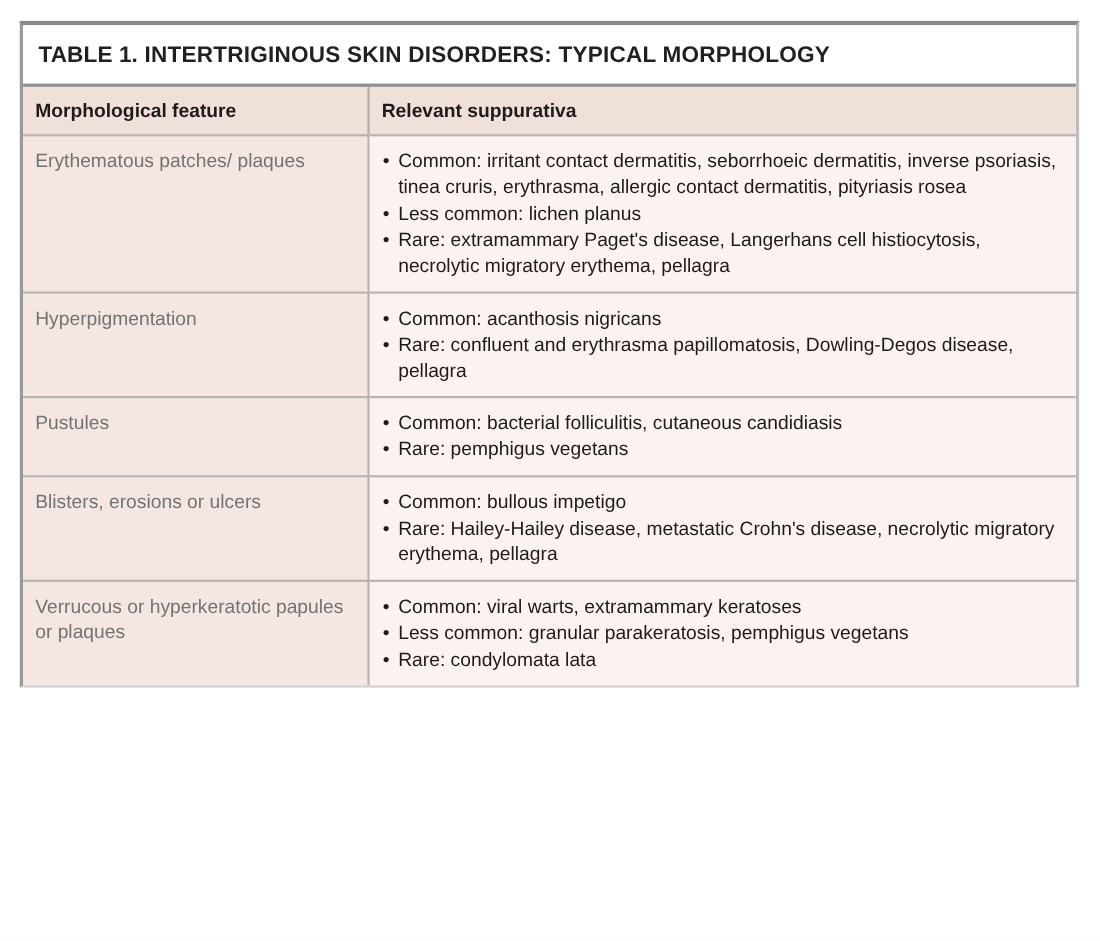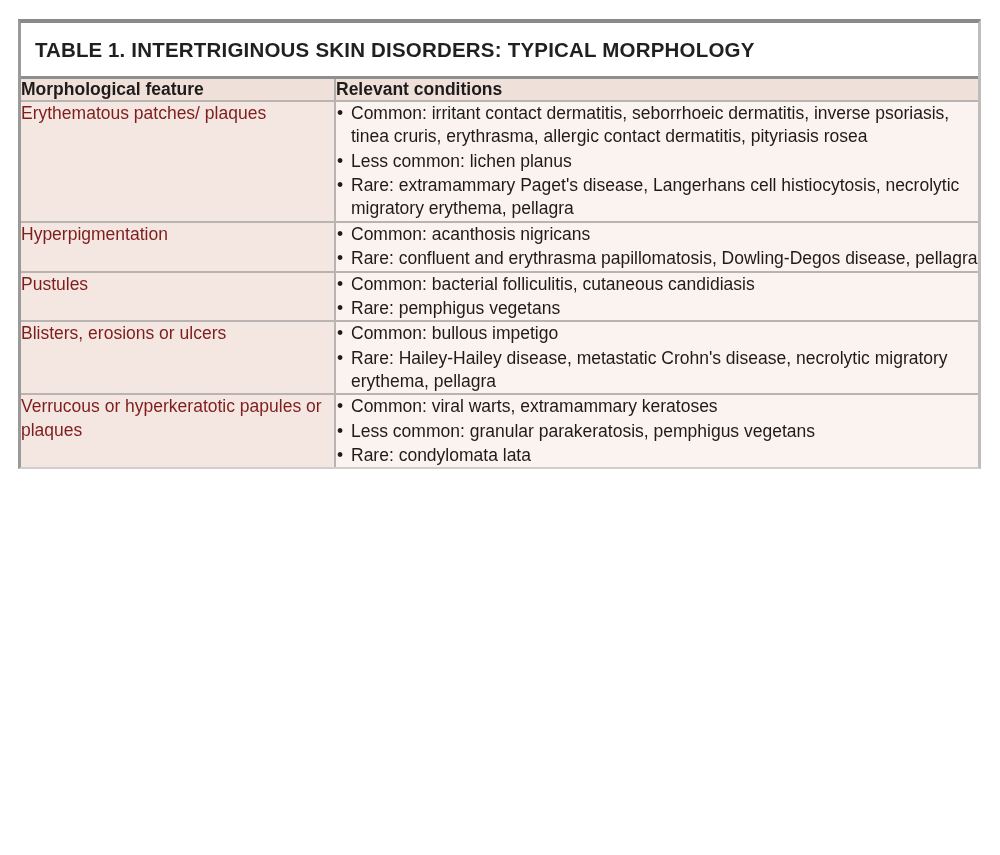--- a/index.html
+++ b/index.html
@@ -62,38 +62,38 @@
     border-collapse: collapse;
     width: 100%;
     table-layout: fixed;
   }
   table.t col.c1 { width: 314px; }
   table.t col.c2 { width: auto; }
 
   table.t th, table.t td {
     vertical-align: top;
     border-bottom: 2px solid #b9b4b2;
-    padding: 0;
+    padding: 11px;
   }
 
   th.hcell {
     background: #f0e0da;
     font-size: 17.5px;
     font-weight: 700;
     color: #1e1b1b;
     text-align: left;
     padding: 9px 12px 11px 12px;
     border-bottom: 2px solid #b2acaa;
   }
   th.hcell.c-left { border-right: 2px solid #b2acaa; }
 
   td.feat {
     background: #f4e7e2;
     font-size: 17.5px;
-    color: #7f1d1d;
+    color: #737373;
     line-height: 1.33;
     padding: 10px 12px 12px 12px;
     border-right: 2px solid #b9b4b2;
   }
   td.cond {
     background: #fbf3f0;
     font-size: 17.5px;
     color: #1e1b1b;
     padding: 9px 14px 12px 12px;
   }
@@ -133,21 +133,21 @@
     </div>
 
     <table class="t">
       <colgroup>
         <col class="c1">
         <col class="c2">
       </colgroup>
       <thead>
         <tr>
           <th class="hcell c-left">Morphological feature</th>
-          <th class="hcell">Relevant conditions</th>
+          <th class="hcell">Relevant suppurativa</th>
         </tr>
       </thead>
       <tbody id="tbody">
           <tr>
             <td class="feat">Erythematous patches/ plaques</td>
             <td class="cond">
               <ul class="blist">
                 <li><span class="dot">•</span><span>Common: irritant contact dermatitis, seborrhoeic dermatitis, inverse psoriasis, tinea cruris, erythrasma, allergic contact dermatitis, pityriasis rosea</span></li>
                 <li><span class="dot">•</span><span>Less common: lichen planus</span></li>
                 <li><span class="dot">•</span><span>Rare: extramammary Paget's disease, Langerhans cell histiocytosis, necrolytic migratory erythema, pellagra</span></li>

